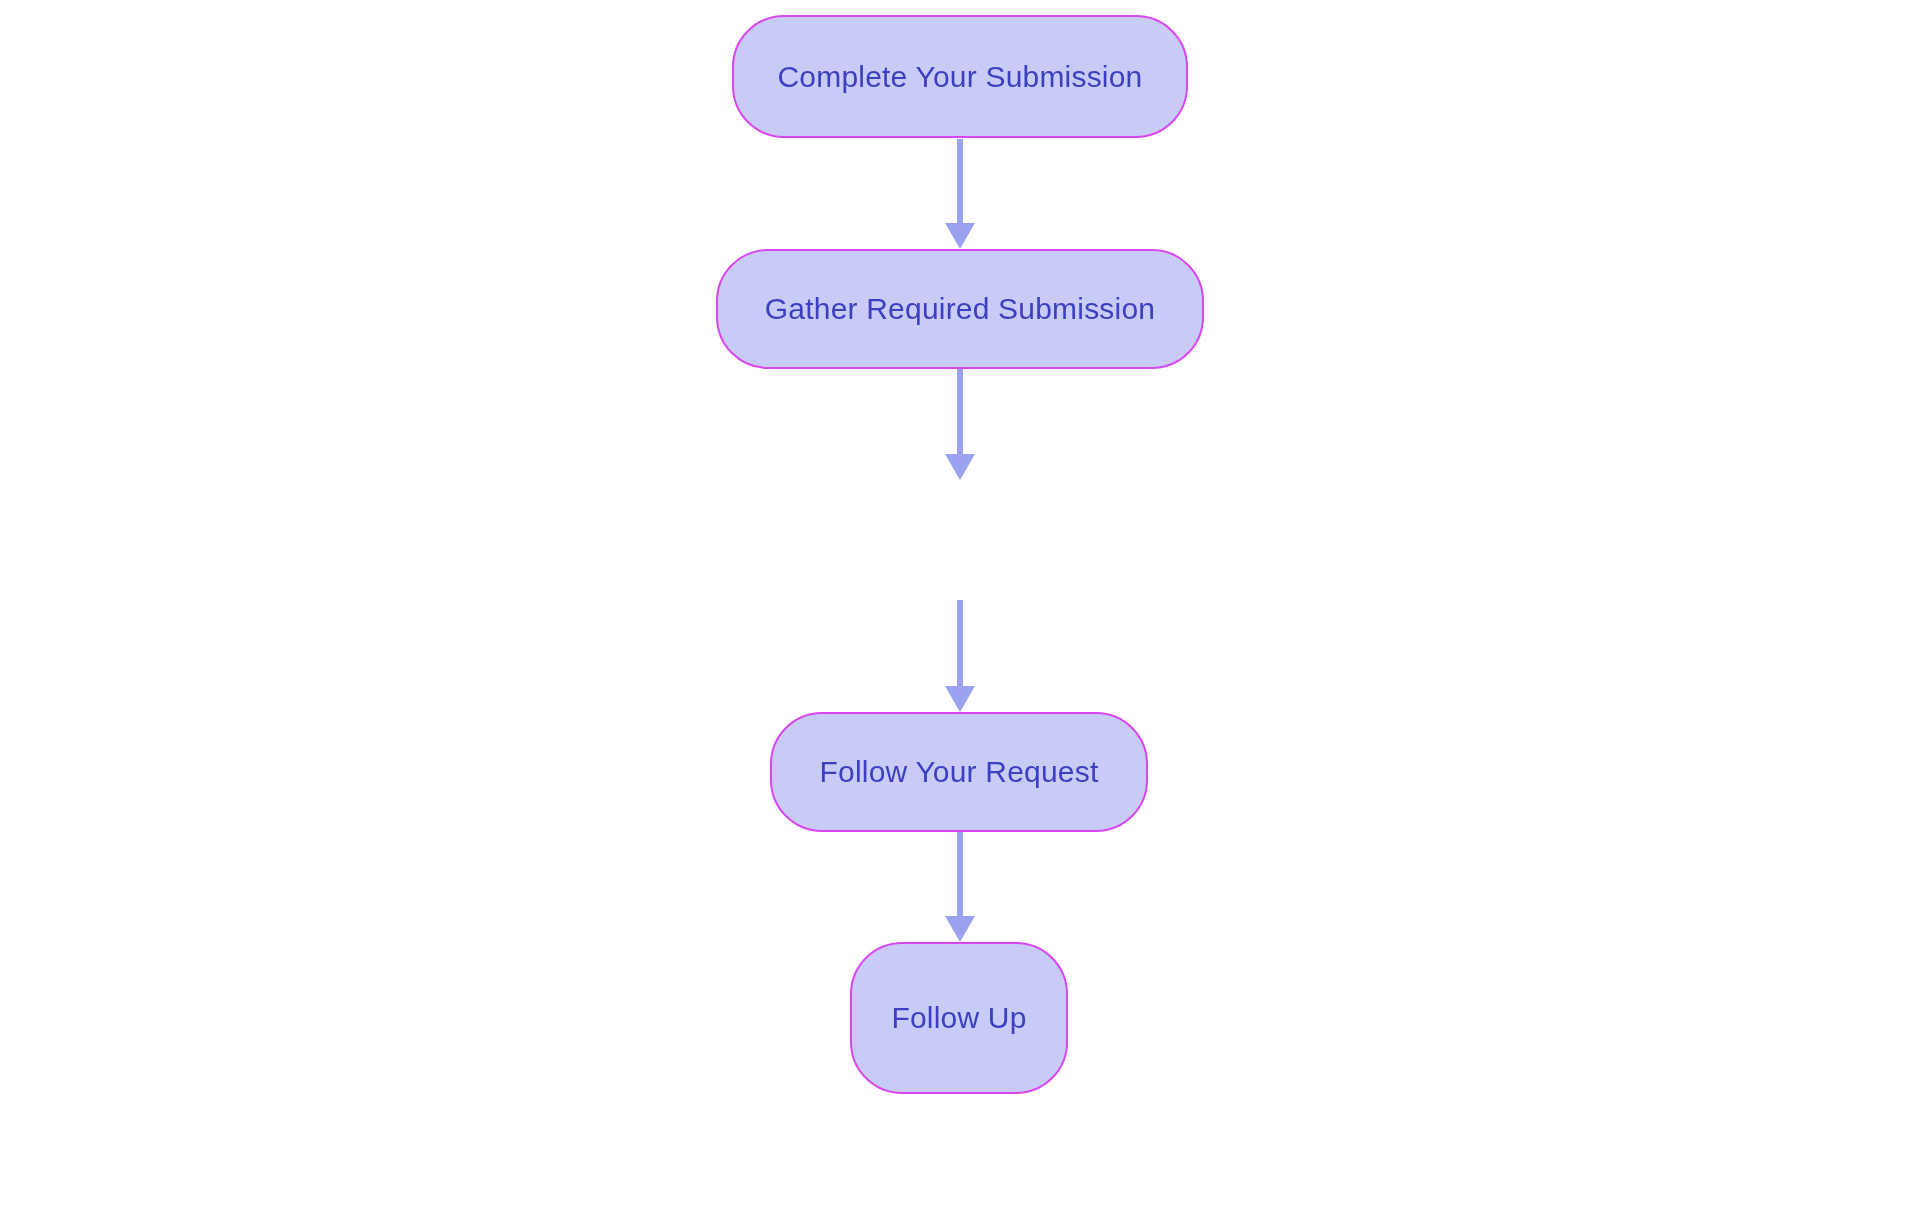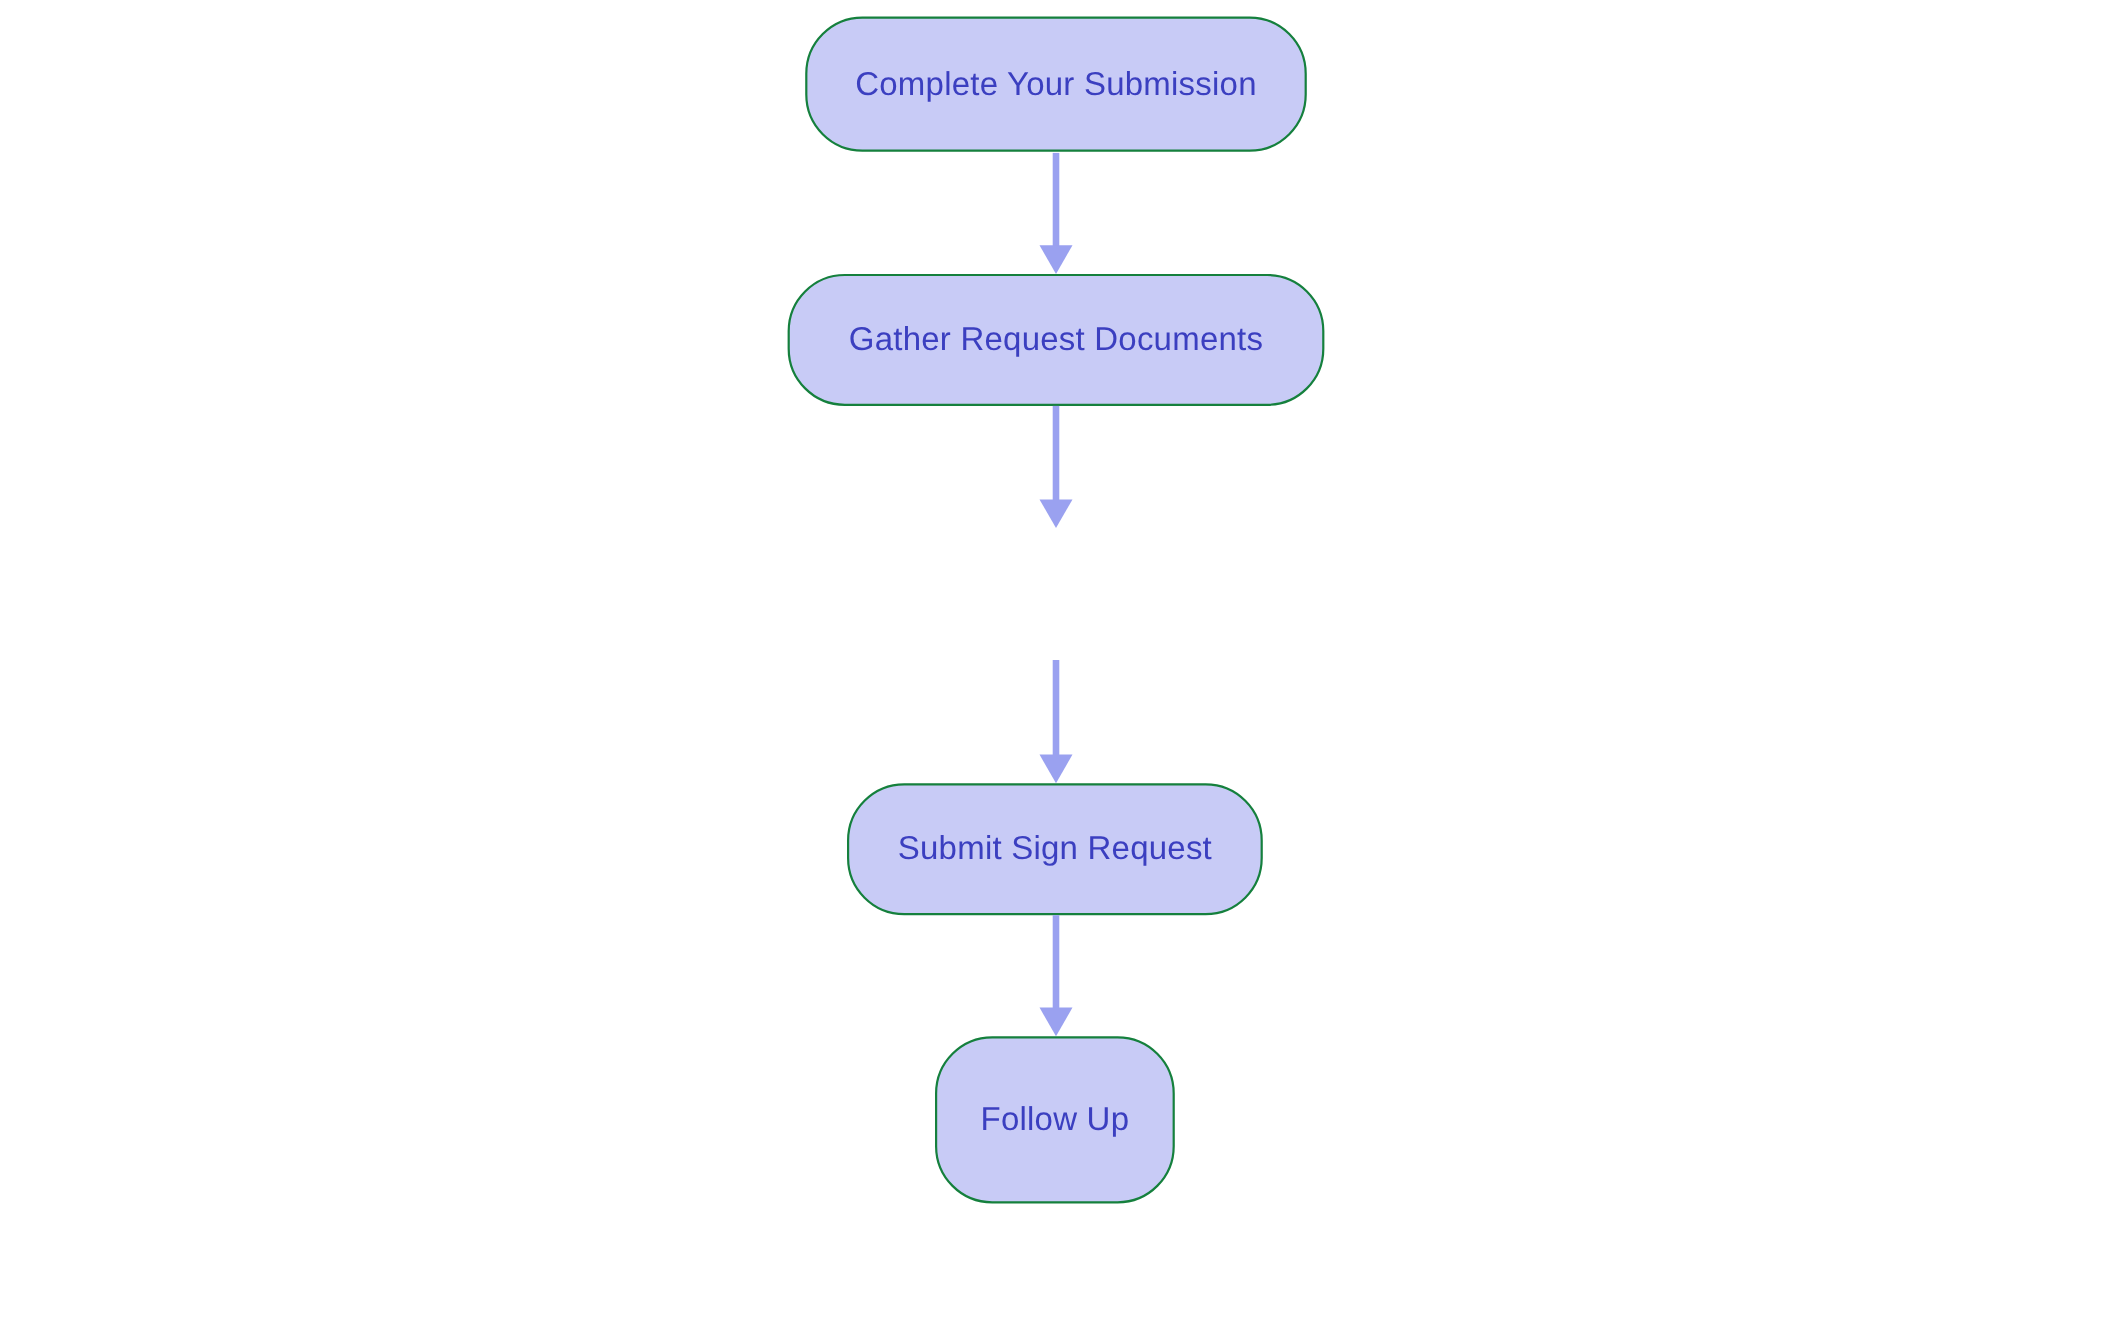--- a/index.html
+++ b/index.html
@@ -8,21 +8,21 @@
     background: #ffffff;
     font-family: "Liberation Sans", sans-serif;
     overflow: hidden;
     position: relative;
   }
   .canvas { position: absolute; inset: 0; }
 
   .node {
     position: absolute;
     background: #c8cbf6;
-    border: 2px solid #15803d;
+    border: 2px solid #d946ef;
     border-radius: 52px;
     display: flex;
     align-items: center;
     justify-content: center;
     color: #3b3fc0;
     font-size: 30px;
     letter-spacing: 0.2px;
     white-space: nowrap;
   }
   .node-1 { left: 732px; top: 15px;  width: 456px; height: 123px; }
@@ -71,36 +71,36 @@
   <div class="node node-1">
     <span>Complete Your Submission</span>
   </div>
 
   <div class="arrow arrow-1">
     <div class="shaft"></div>
     <div class="head"></div>
   </div>
 
   <div class="node node-2">
-    <span>Gather Request Documents</span>
+    <span>Gather Required Submission</span>
   </div>
 
   <div class="arrow arrow-2">
     <div class="shaft"></div>
     <div class="head"></div>
   </div>
 
 
   <div class="arrow arrow-3">
     <div class="shaft"></div>
     <div class="head"></div>
   </div>
 
   <div class="node node-4">
-    <span>Submit Sign Request</span>
+    <span>Follow Your Request</span>
   </div>
 
   <div class="arrow arrow-4">
     <div class="shaft"></div>
     <div class="head"></div>
   </div>
 
   <div class="node node-5">
     <span>Follow Up</span>
   </div>

